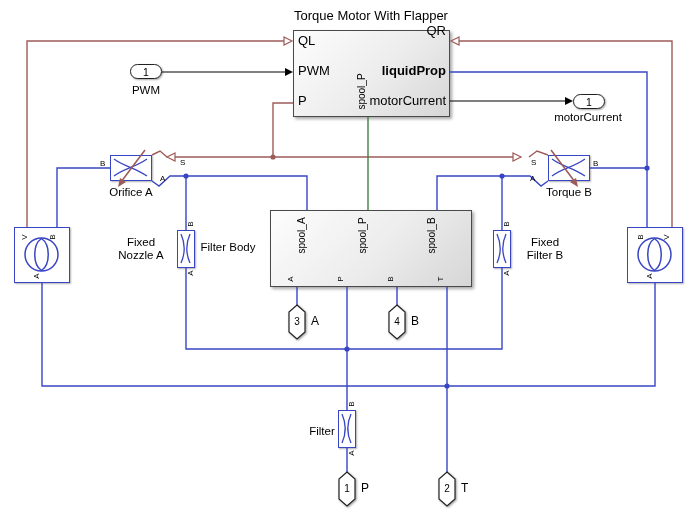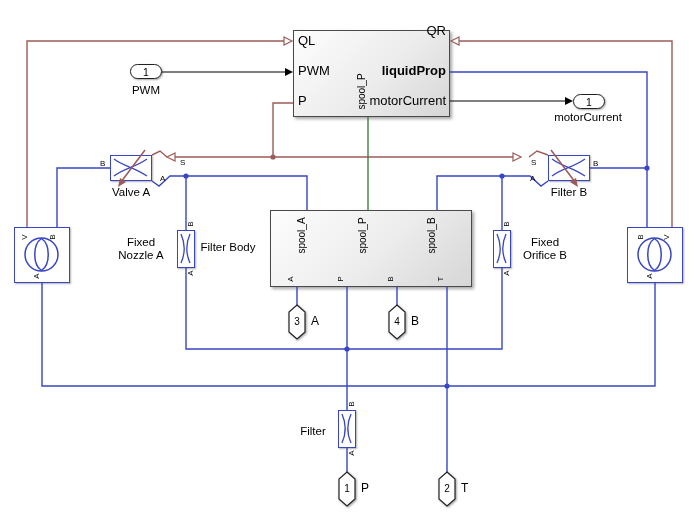--- a/index.html
+++ b/index.html
@@ -26,20 +26,21 @@
   .title{position:absolute;font-size:13px;text-align:center;z-index:3;}
   svg.wires{position:absolute;left:0;top:0;z-index:2;}
   svg.hexsvg{position:absolute;z-index:3;filter:drop-shadow(1px 1px 1px rgba(0,0,0,.4));}
   .icon-svg{position:absolute;left:0;top:0;}
 </style>
 </head>
 <body>
 
 <div id="canvas">
 
+  <div class="title" style="left:271px;top:8px;width:200px;">Torque Motor With Flapper</div>
 
   <div class="blk" style="left:293px;top:30px;width:157px;height:87px;"></div>
   <div class="plabel" style="left:298px;top:35px;">QL</div>
   <div class="plabel" style="left:298px;top:65px;">PWM</div>
   <div class="plabel" style="left:298px;top:95px;">P</div>
   <div class="plabel pr" style="left:396px;top:25px;width:50px;">QR</div>
   <div class="plabel pr" style="left:346px;top:65px;width:100px;font-weight:bold;">liquidProp</div>
   <div class="plabel pr" style="left:336px;top:95px;width:110px;">motorCurrent</div>
   <div class="vlabel" style="left:339px;top:86px;">spool_P</div>
 
@@ -61,32 +62,32 @@
   <div class="rchar" style="left:385px;top:273px;">B</div>
   <div class="rchar" style="left:435px;top:273px;">T</div>
   <div class="lbl" style="left:191px;top:241px;width:74px;">Filter Body</div>
 
   <div class="bblk" style="left:110px;top:155px;width:42px;height:26px;">
     <svg class="icon-svg" width="39" height="23" viewBox="0 0 39 23">
       <path d="M3,3 C14,11 23,11 36,20" stroke="#3845c4" stroke-width="1.3" fill="none"></path>
       <path d="M3,20 C14,12 23,12 36,3" stroke="#3845c4" stroke-width="1.3" fill="none"></path>
     </svg>
   </div>
-  <div class="lbl" style="left:100px;top:186px;width:62px;">Valve A</div>
+  <div class="lbl" style="left:100px;top:186px;width:62px;">Orifice A</div>
   <div class="nletter" style="left:100px;top:159px;">B</div>
   <div class="nletter" style="left:180px;top:158px;">S</div>
   <div class="nletter" style="left:160px;top:174px;">A</div>
 
   <div class="bblk" style="left:548px;top:155px;width:42px;height:26px;">
     <svg class="icon-svg" width="39" height="23" viewBox="0 0 39 23">
       <path d="M3,3 C14,11 23,11 36,20" stroke="#3845c4" stroke-width="1.3" fill="none"></path>
       <path d="M3,20 C14,12 23,12 36,3" stroke="#3845c4" stroke-width="1.3" fill="none"></path>
     </svg>
   </div>
-  <div class="lbl" style="left:538px;top:186px;width:62px;">Filter B</div>
+  <div class="lbl" style="left:538px;top:186px;width:62px;">Torque B</div>
   <div class="nletter" style="left:593px;top:159px;">B</div>
   <div class="nletter" style="left:531px;top:158px;">S</div>
   <div class="nletter" style="left:530px;top:174px;">A</div>
 
   <div class="bblk" style="left:177px;top:230px;width:18px;height:38px;">
     <svg class="icon-svg" width="15" height="35" viewBox="0 0 15 35">
       <path d="M3,3 C7,12 7,23 3,32" stroke="#3845c4" stroke-width="1.3" fill="none"></path>
       <path d="M12,3 C8,12 8,23 12,32" stroke="#3845c4" stroke-width="1.3" fill="none"></path>
     </svg>
   </div>
@@ -98,32 +99,32 @@
   <div class="rchar" style="left:185px;top:267px;">A</div>
 
   <div class="bblk" style="left:493px;top:230px;width:18px;height:38px;">
     <svg class="icon-svg" width="15" height="35" viewBox="0 0 15 35">
       <path d="M3,3 C7,12 7,23 3,32" stroke="#3845c4" stroke-width="1.3" fill="none"></path>
       <path d="M12,3 C8,12 8,23 12,32" stroke="#3845c4" stroke-width="1.3" fill="none"></path>
     </svg>
   </div>
   <div class="lbl" style="left:514px;top:236px;width:62px;">
     <span>Fixed</span><br>
-    <span>Orifice B</span>
+    <span>Filter B</span>
   </div>
   <div class="rchar" style="left:501px;top:218px;">B</div>
   <div class="rchar" style="left:501px;top:267px;">A</div>
 
   <div class="bblk" style="left:338px;top:410px;width:18px;height:38px;">
     <svg class="icon-svg" width="15" height="35" viewBox="0 0 15 35">
       <path d="M3,3 C7,12 7,23 3,32" stroke="#3845c4" stroke-width="1.3" fill="none"></path>
       <path d="M12,3 C8,12 8,23 12,32" stroke="#3845c4" stroke-width="1.3" fill="none"></path>
     </svg>
   </div>
-  <div class="lbl" style="left:292px;top:425px;width:42px;">Filter</div>
+  <div class="lbl" style="left:301px;top:425px;width:42px;">Filter</div>
   <div class="rchar" style="left:346px;top:398px;">B</div>
   <div class="rchar" style="left:346px;top:447px;">A</div>
 
   <div class="bblk" style="left:14px;top:227px;width:56px;height:56px;">
     <svg class="icon-svg" width="53" height="53" viewBox="0 0 53 53">
       <circle cx="26.5" cy="26.5" r="16.5" stroke="#3845c4" stroke-width="1.5" fill="none"></circle>
       <path d="M26.5,10.5 C17.5,16.5 17.5,36.5 26.5,42.5 C35.5,36.5 35.5,16.5 26.5,10.5" stroke="#3845c4" stroke-width="1.5" fill="none"></path>
     </svg>
   </div>
   <div class="rchar" style="left:19px;top:231px;">V</div>

